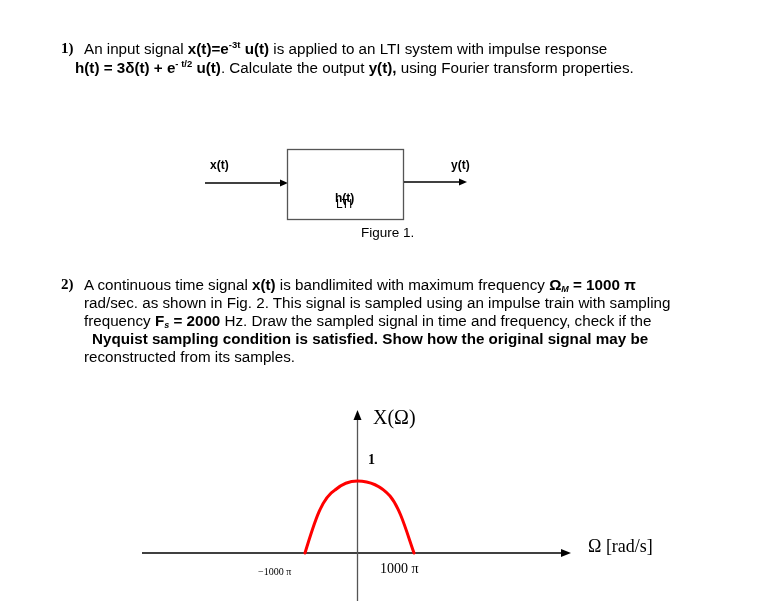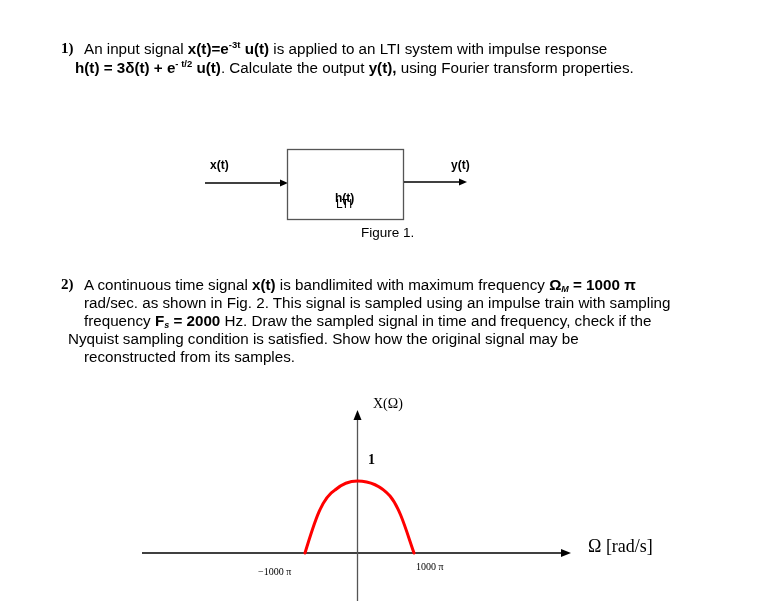--- a/index.html
+++ b/index.html
@@ -52,20 +52,20 @@
 <div class="abs" style="left:361px; top:225px; font-size:13.5px;text-align:center;">Figure 1.</div>
 
 <div class="abs qnum" style="left:61px; top:276px;">2)</div>
 <div class="abs qline" style="left:84px; top:276px;">
   <span>A continuous time signal </span><span class="bi">x(t)</span><span> is bandlimited with maximum frequency </span><span class="b">Ω</span><sub class="s">M</sub><span class="bi"> = 1000 π</span>
 </div>
 <div class="abs qline" style="left:84px; top:294px;">rad/sec. as shown in Fig. 2. This signal is sampled using an impulse train with sampling</div>
 <div class="abs qline" style="left:84px; top:312px;">
   <span>frequency </span><span class="bi">F</span><sub class="s">s</sub><span class="bi"> = 2000</span><span> Hz. Draw the sampled signal in time and frequency, check if the</span>
 </div>
-<div class="abs qline" style="left:68px; top:330px;">Nyquist sampling condition is satisfied. Show how the original signal may be</div>
+<div class="abs qline" style="left:92px; top:330px;font-weight:bold;">Nyquist sampling condition is satisfied. Show how the original signal may be</div>
 <div class="abs qline" style="left:84px; top:348px;">reconstructed from its samples.</div>
 
-<div class="abs serif" style="left:373px; top:396px; font-size:14px;">X(Ω)</div>
+<div class="abs serif" style="left:373px; top:406px; font-size:20px;">X(Ω)</div>
 <div class="abs serif b" style="left:368px; top:452px; font-size:14px;">1</div>
 <div class="abs serif" style="left:588px; top:536px; font-size:18px;">Ω [rad/s]</div>
 <div class="abs serif" style="left:258px; top:566px; font-size:10px;">−1000 π</div>
-<div class="abs serif" style="left:416px; top:561px; font-size:10px;">1000 π</div>
+<div class="abs serif" style="left:380px; top:561px; font-size:14px;">1000 π</div>
 
 </body></html>

